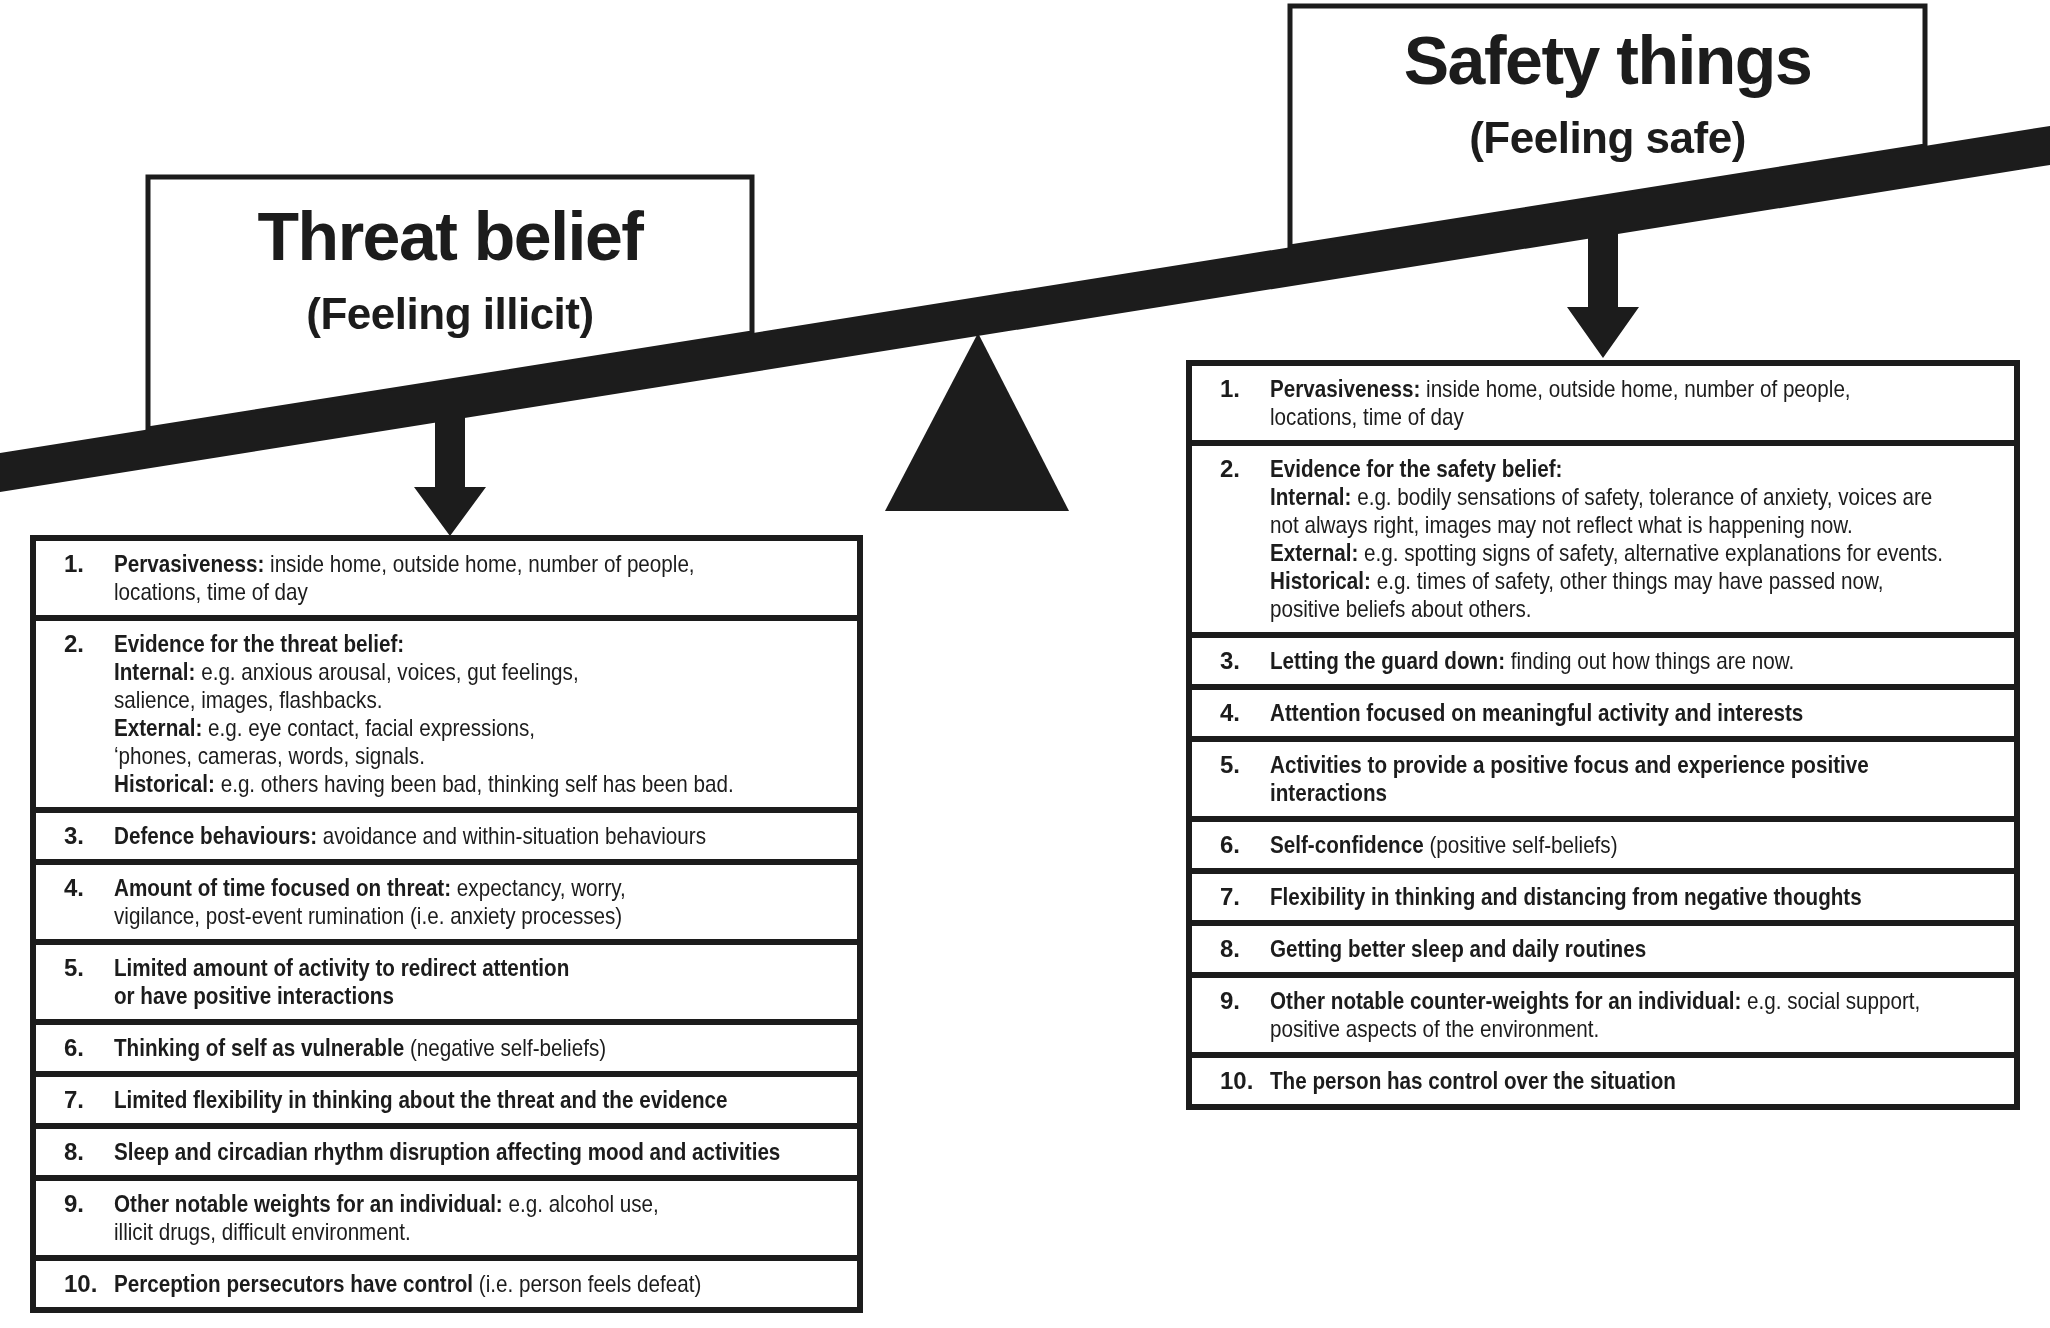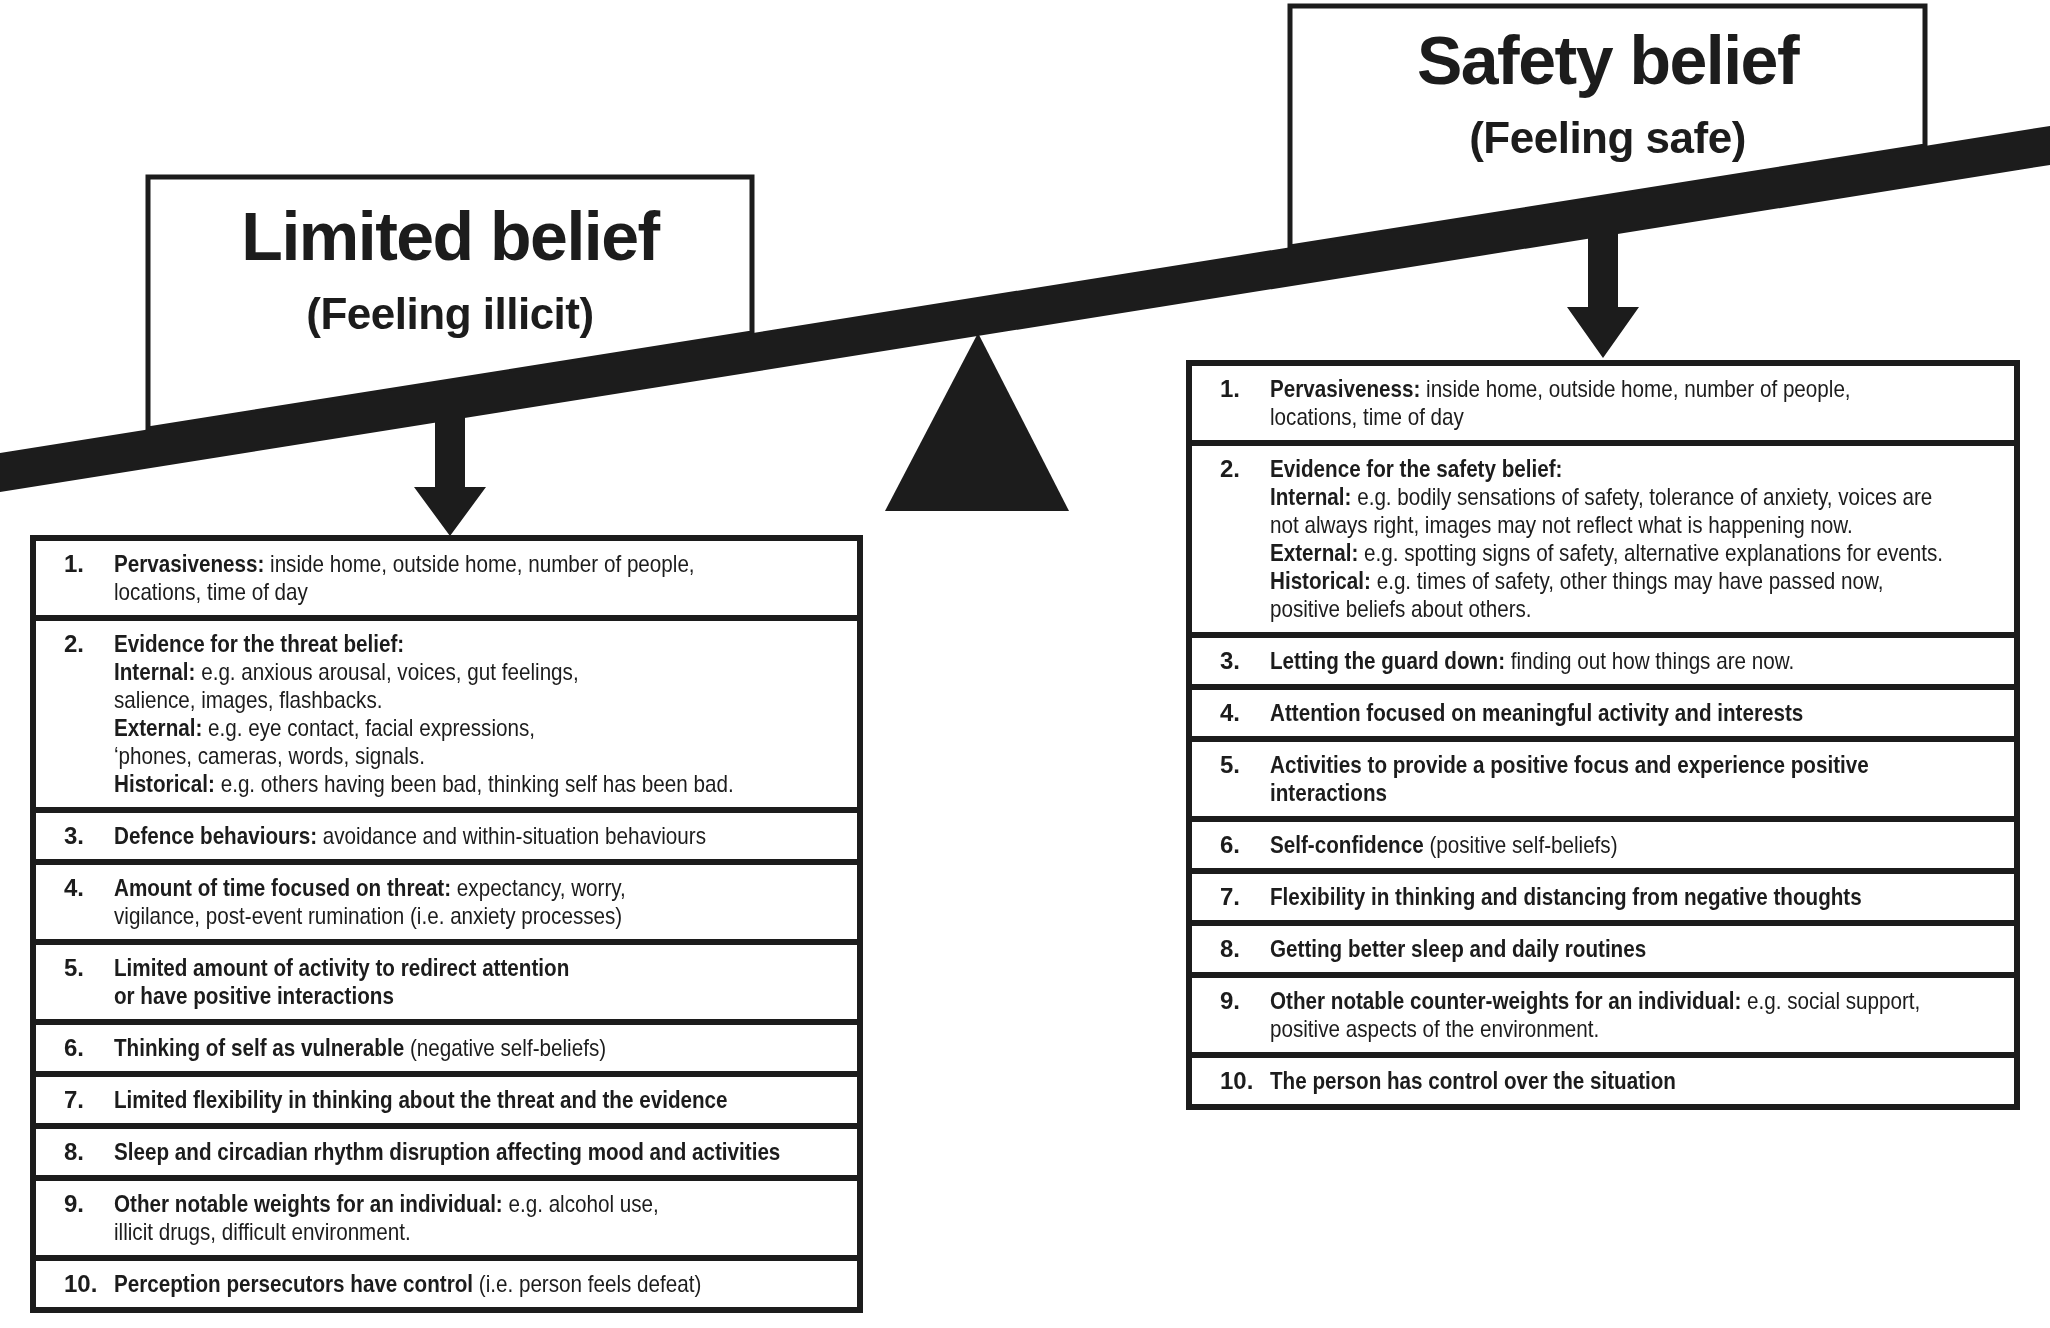--- a/index.html
+++ b/index.html
@@ -47,26 +47,26 @@
     <polygon points="0,453 2050,126 2050,165 0,492" fill="#1c1c1c"></polygon>
 
     <polygon points="978,333 885,511 1069,511" fill="#1c1c1c"></polygon>
 
     <polygon points="435,395 465,395 465,487 486,487 450,536 414,487 435,487" fill="#1c1c1c"></polygon>
 
     <polygon points="1588,218 1618,218 1618,307 1639,307 1603,358 1567,307 1588,307" fill="#1c1c1c"></polygon>
   </svg>
 
   <div class="panel-title" style="left:148px;top:200px;width:604px;">
-    <div class="t">Limited belief</div>
+    <div class="t">Threat belief</div>
     <div class="s">(Feeling illicit)</div>
   </div>
 
   <div class="panel-title" style="left:1290px;top:24px;width:635px;">
-    <div class="t">Safety belief</div>
+    <div class="t">Safety things</div>
     <div class="s">(Feeling safe)</div>
   </div>
 
   <div id="threat-list" class="belief-list" style="left:30px;top:535px;width:833px;">
       <div class="row">
         <div class="num">1.</div>
         <div class="content">
           <div class="line"><span class="bseg">Pervasiveness:</span><span> inside home, outside home, number of people,</span></div>
           <div class="line"><span>locations, time of day</span></div>
         </div>

